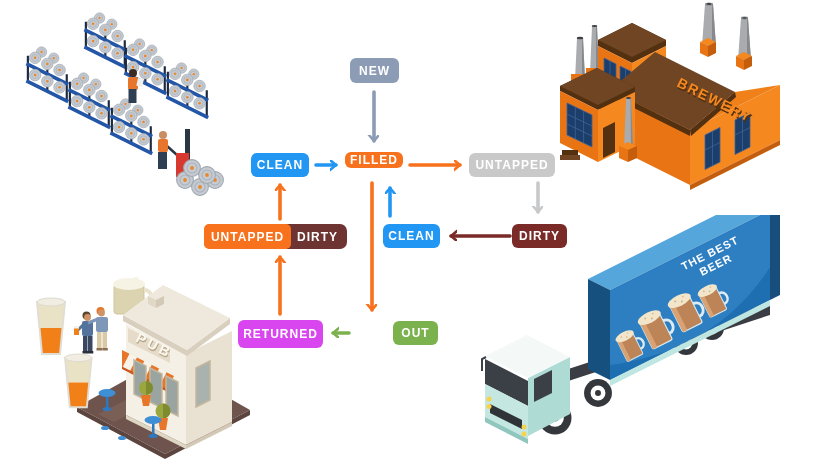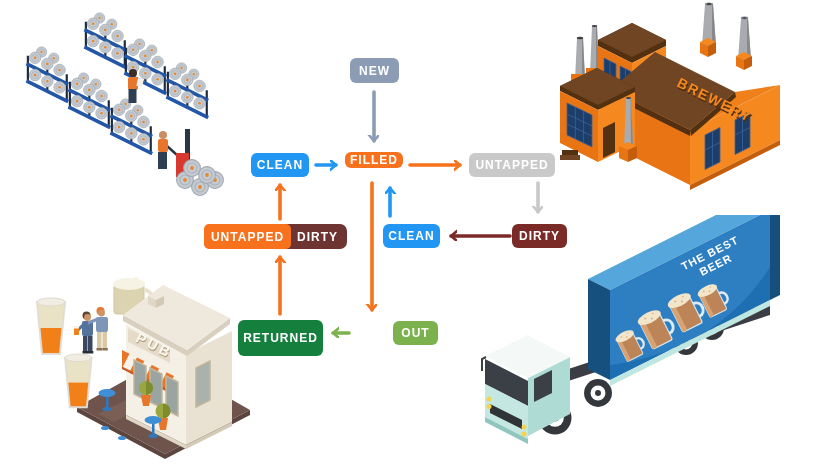--- a/index.html
+++ b/index.html
@@ -14,21 +14,21 @@
   .n-clean1{left:251px;top:153px;width:58px;height:24px;background:#2196F3;}
   .n-filled{left:345px;top:152px;width:58px;height:16px;background:#F8711D;}
   .n-defective{left:469px;top:153px;width:86px;height:24px;background:#C9C9C9;}
   .n-combo{left:204px;top:224px;width:143px;height:25px;background:#6D3432;border-radius:7px;}
   .n-combo .dirtypart{position:absolute;right:0;top:0;width:59px;height:25px;display:flex;
         align-items:center;justify-content:center;}
   .n-combo .untapped{position:absolute;left:0;top:0;width:87px;height:25px;background:#F8711D;
         border-radius:5px;display:flex;align-items:center;justify-content:center;}
   .n-clean2{left:383px;top:224px;width:57px;height:24px;background:#2196F3;}
   .n-dirty2{left:512px;top:224px;width:55px;height:24px;background:#7A2B27;}
-  .n-returned{left:238px;top:320px;width:85px;height:36px;background:#15803d;}
+  .n-returned{left:238px;top:320px;width:85px;height:28px;background:#d946ef;}
   .n-out{left:353px;top:321px;width:45px;height:24px;background:#7CB24E;margin-left:40px;}
 </style>
 </head>
 <body>
 
 <div class="stage">
 
   <div class="illu" style="left:15px;top:5px;">
   <svg width="235" height="195" viewBox="0 0 235 195">
     <defs>

